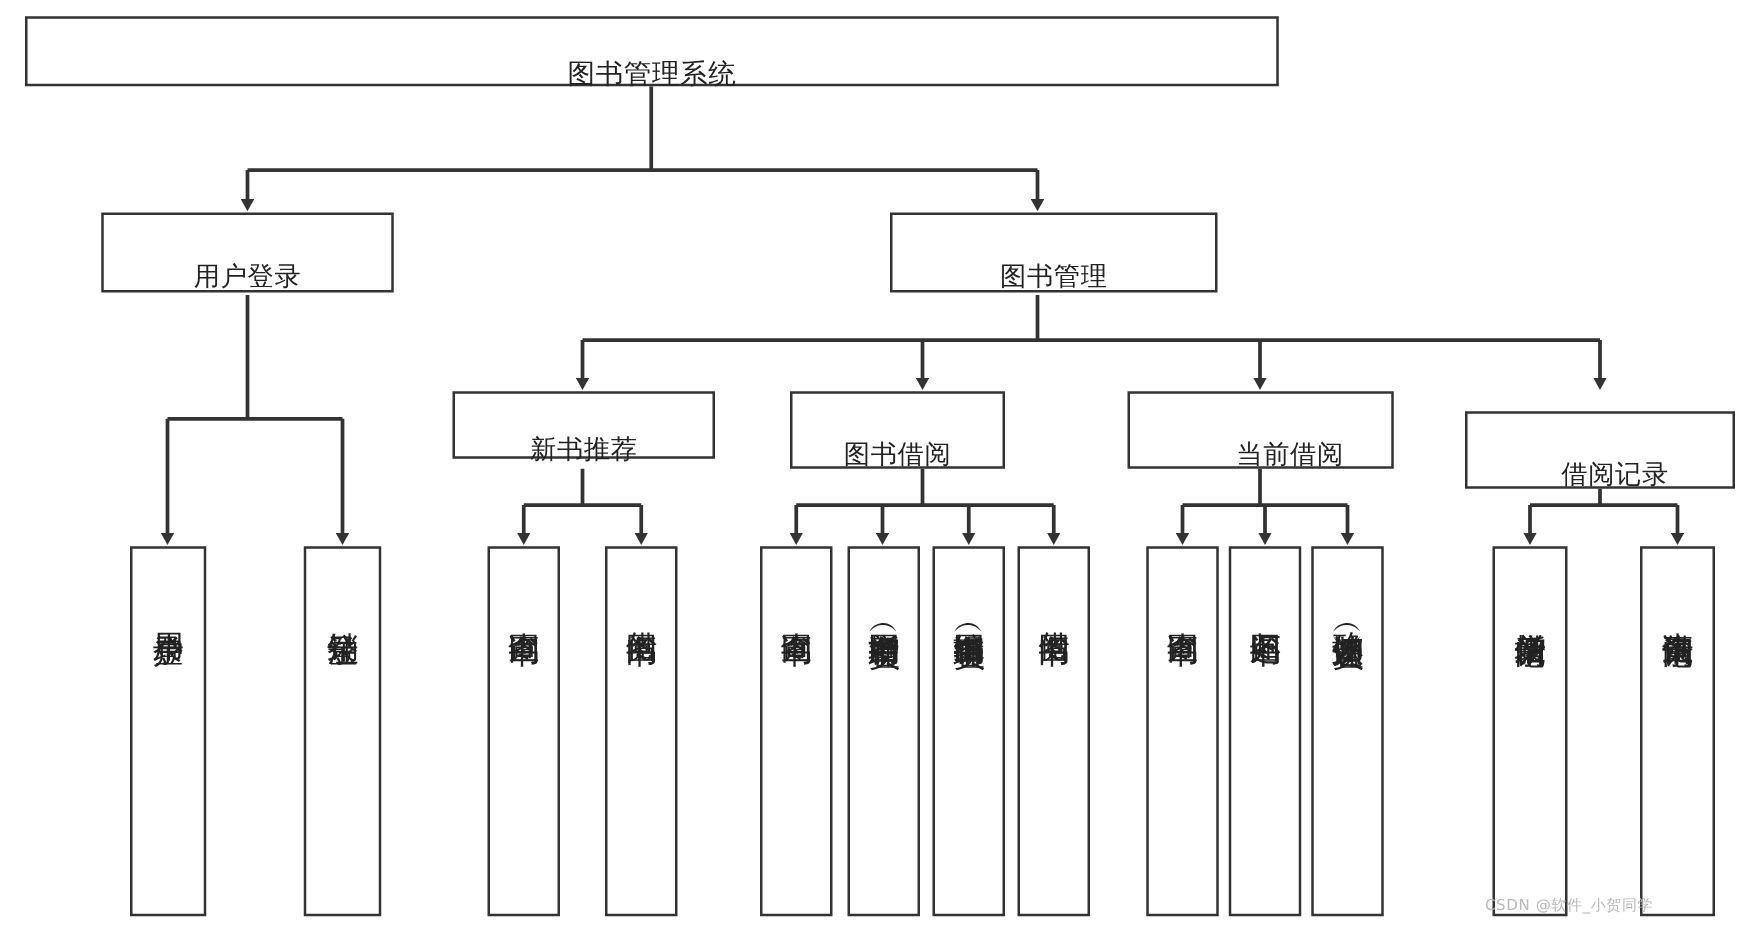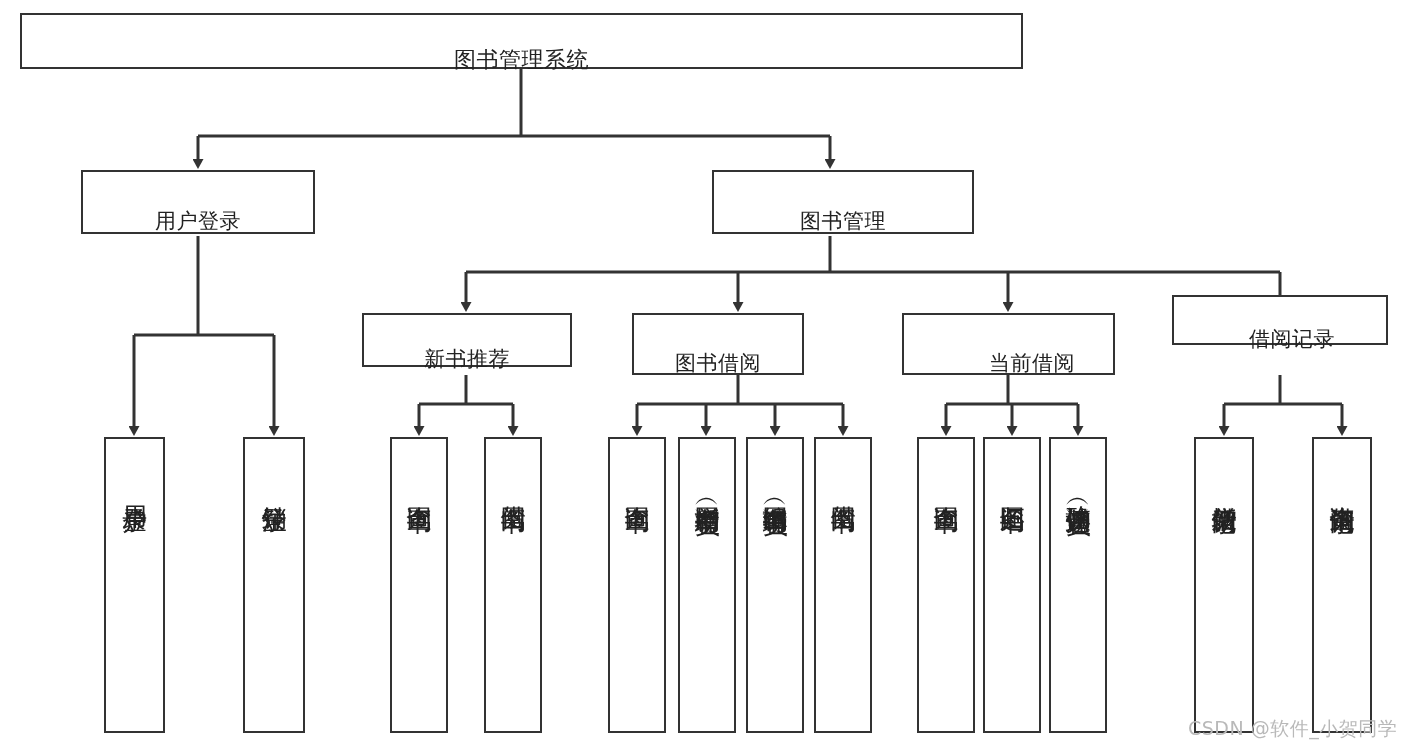--- a/index.html
+++ b/index.html
@@ -54,21 +54,21 @@
   .node.vert .label {
     writing-mode: vertical-rl;
     text-orientation: upright;
     font-size: 25px;
     line-height: 1.02;
     letter-spacing: 1px;
     white-space: nowrap;
   }
   .watermark {
     position: absolute;
-    font-size: 19px;
+    font-size: 12px;
     color: #b9b9b9;
     white-space: nowrap;
     letter-spacing: 0.5px;
   }
 </style>
 </head>
 <body>
 
 <div id="canvas">
 
@@ -135,21 +135,21 @@
 
   <div class="node horiz" style="left:362px; top:313px; width:210px; height:54px;">
     <span class="label">新书推荐</span>
   </div>
   <div class="node horiz" style="left:632px; top:313px; width:172px; height:62px;">
     <span class="label">图书借阅</span>
   </div>
   <div class="node horiz" style="left:902px; top:313px; width:213px; height:62px;padding-left:47px;">
     <span class="label">当前借阅</span>
   </div>
-  <div class="node horiz" style="left:1172px; top:295px; width:216px; height:50px;padding-left:24px;">
+  <div class="node horiz" style="left:1172px; top:329px; width:216px; height:62px;padding-left:24px;">
     <span class="label">借阅记录</span>
   </div>
 
   <div class="node vert" style="left:104px; top:437px; width:61px; height:296px;">
     <span class="label">用户登录</span>
   </div>
   <div class="node vert" style="left:243px; top:437px; width:62px; height:296px;">
     <span class="label">注销登录</span>
   </div>
 

